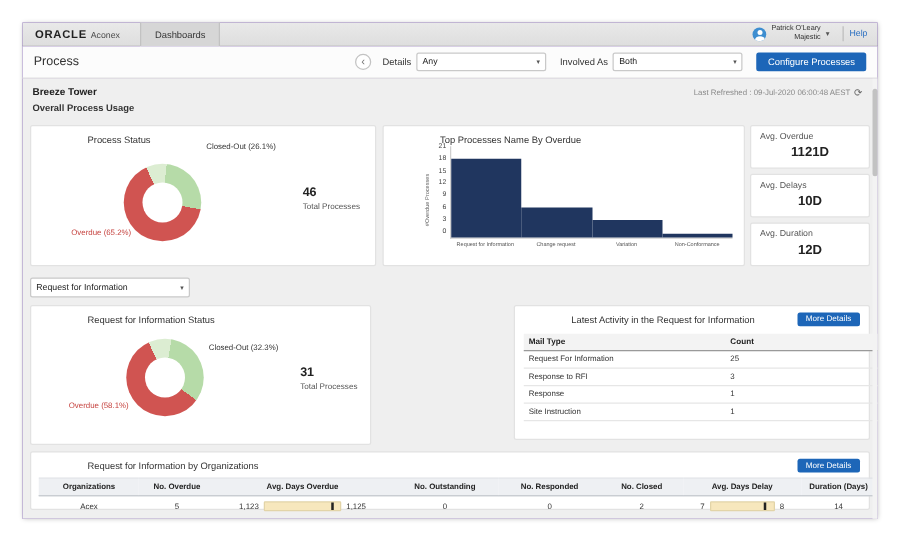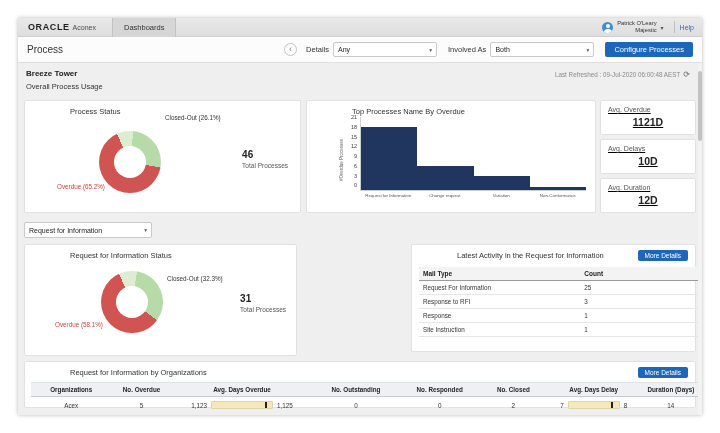--- a/index.html
+++ b/index.html
@@ -28,21 +28,21 @@
   .back-btn { width:13px; height:13px; border:1px solid #c3c3c3; border-radius:50%; background:#fff; color:#777; font-size:9px; line-height:11px; text-align:center; margin-right:9px; cursor:pointer; }
   .fld-label { font-size:7.5px; color:#333; margin-right:4px; }
   .select { width:104px; height:15px; border:1px solid #c9c9c9; border-radius:2px; background:#fff; display:flex; align-items:center; justify-content:space-between; padding:0 4px; font-size:7px; color:#222; margin-right:11px; cursor:pointer; }
   .select .caret { font-size:5.5px; }
   .btn-primary { background:#1d66b8; color:#fff; font-size:7.5px; padding:3px 9px; border-radius:2px; border:none; cursor:pointer; }
 
   
   .content { position:absolute; left:0; top:45px; width:684px; height:352px; background:#efefef; }
   .section-head { position:absolute; left:8px; top:6px; right:8px; }
   .proj-name { font-size:8px; font-weight:bold; color:#222; }
-  .proj-sub { font-size:7.5px; color:#333; margin-top:4px; }
+  .proj-sub { font-size:7.5px; color:#333; margin-top:4px;font-weight:bold; }
   .refresh-wrap { position:absolute; right:4px; top:1px; display:flex; align-items:center; gap:3px; }
   .refreshed { font-size:6.3px; color:#8a8a8a; }
   .refresh-ico { font-size:8px; color:#666; cursor:pointer; }
 
   .card { position:absolute; background:#fff; border:1px solid #e2e2e2; border-radius:2px; }
   .card-title { position:absolute; left:8px; top:6px; font-size:7.5px; color:#333;padding-left:37px; }
 
   
   .donut { position:absolute; width:62px; height:62px; border-radius:50%; }
   .donut .hole { position:absolute; left:15px; top:15px; width:32px; height:32px; border-radius:50%; background:#fff; }
@@ -170,21 +170,21 @@
           </div>
         <div class="cats" id="bar-cats">
             <div class="bar-cat">Request for Information</div>
             <div class="bar-cat">Change request</div>
             <div class="bar-cat">Variation</div>
             <div class="bar-cat">Non-Conformance</div>
           </div>
       </div>
     </div>
 
-    <div style="position:absolute; left:582px; top:37px; width:96px;text-decoration:underline;">
+    <div style="position:absolute; left:582px; top:37px; width:96px;">
       <div class="stat-card" style="top:0; height:35px; position:relative; margin-bottom:4px;">
         <div class="stat-label">Avg. Overdue</div>
         <div class="stat-value">1121D</div>
       </div>
       <div class="stat-card" style="height:35px; position:relative; margin-bottom:4px;">
         <div class="stat-label">Avg. Delays</div>
         <div class="stat-value">10D</div>
       </div>
       <div class="stat-card" style="height:35px; position:relative;">
         <div class="stat-label">Avg. Duration</div>

